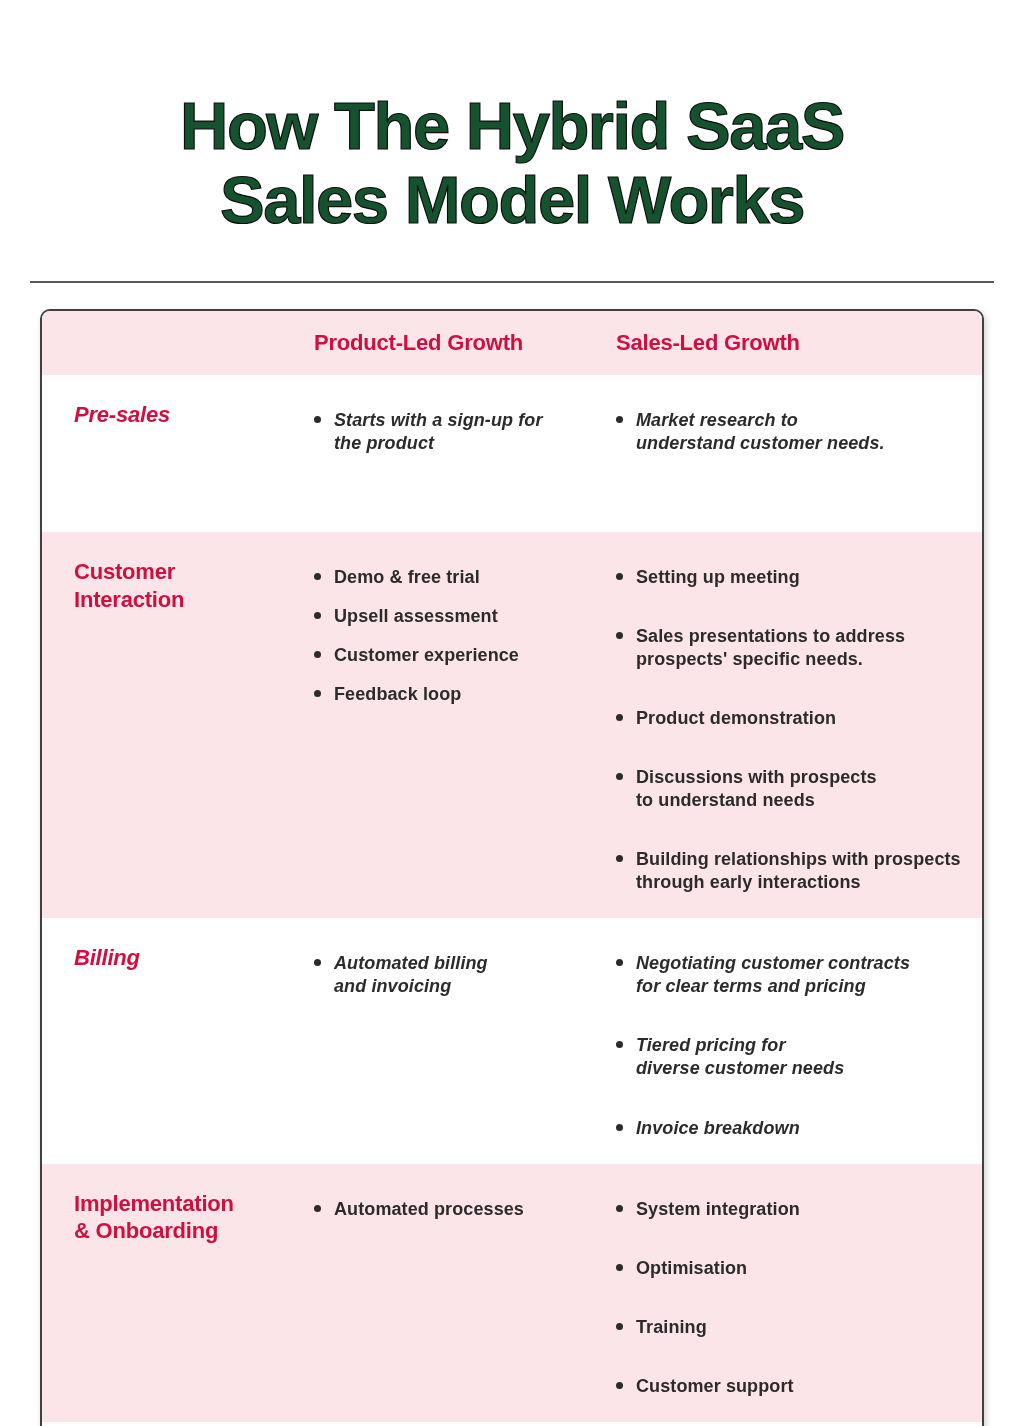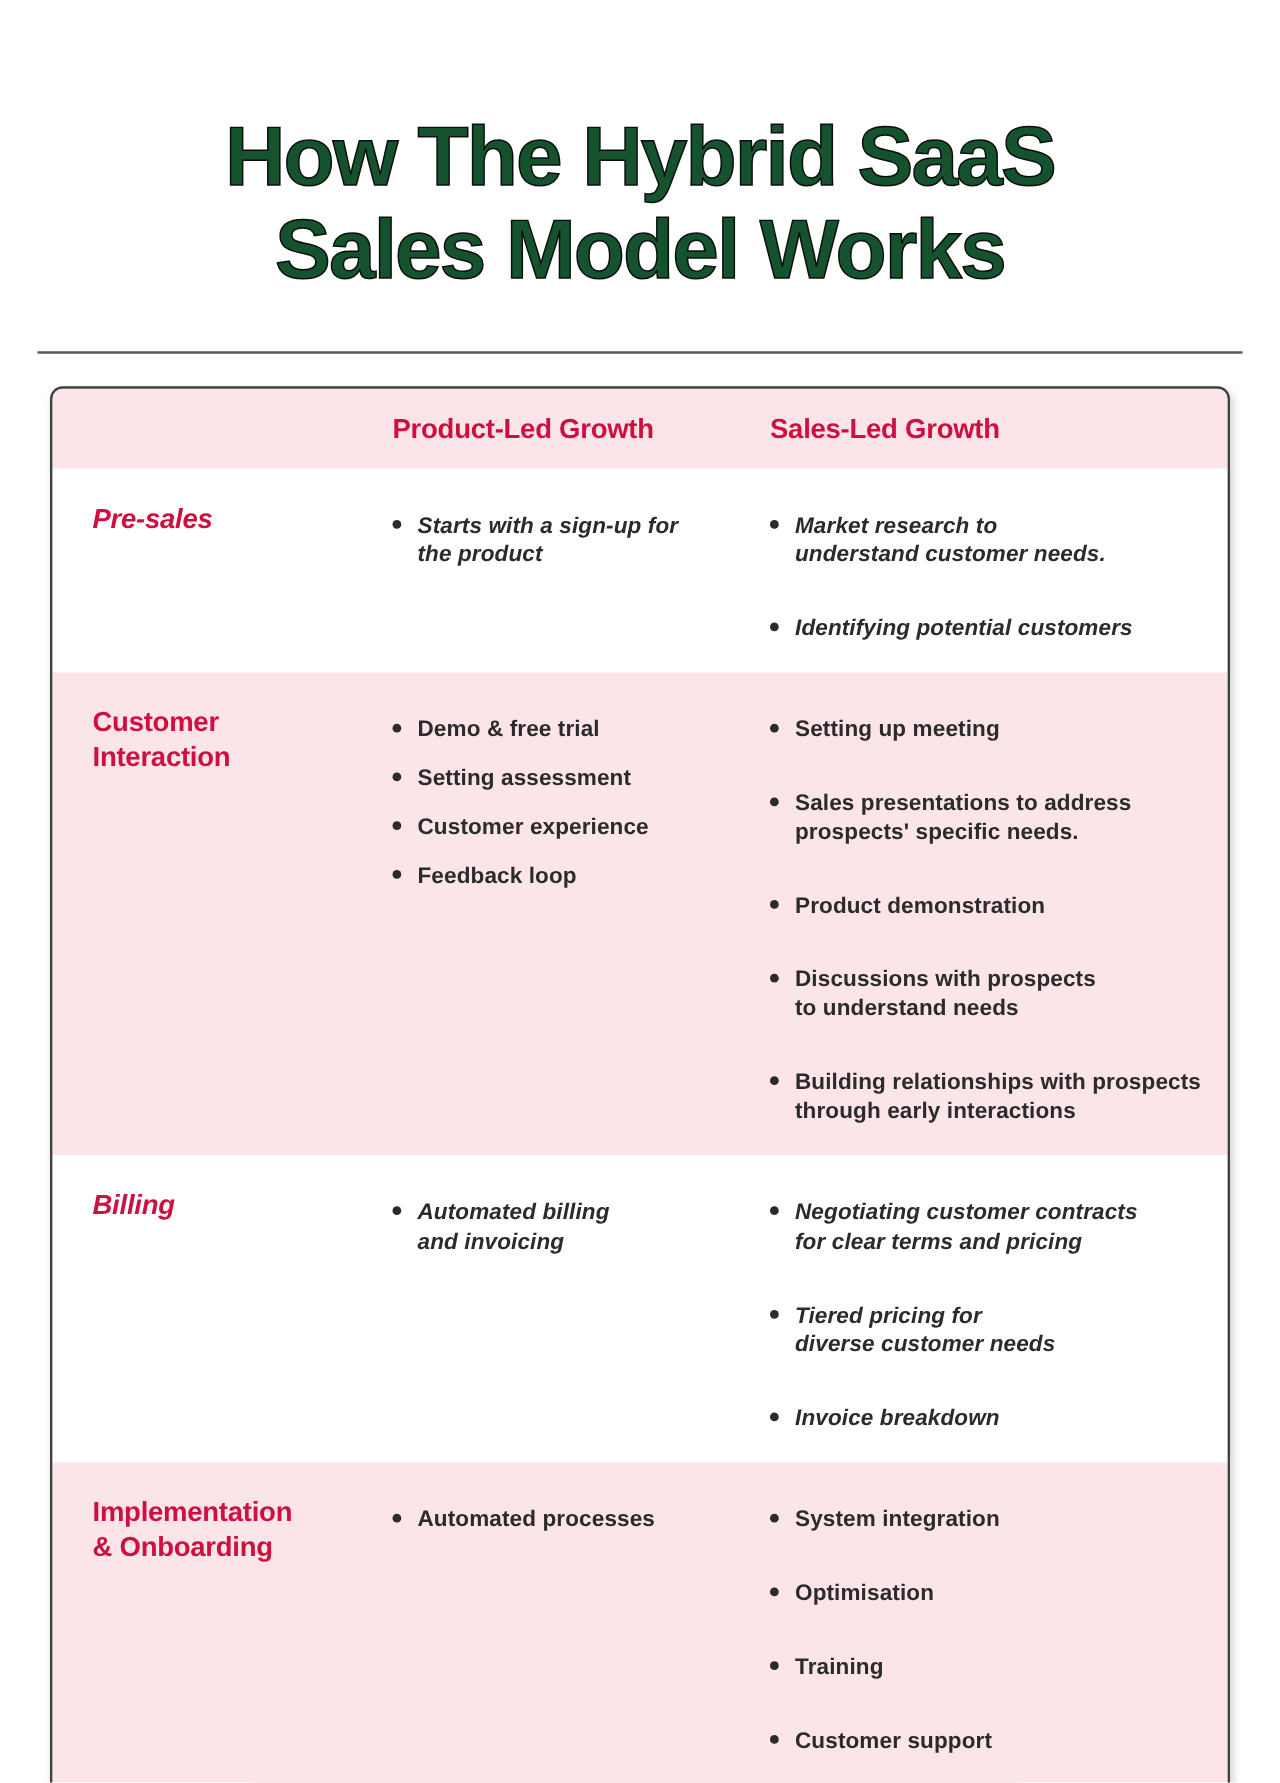--- a/index.html
+++ b/index.html
@@ -105,38 +105,34 @@
             <span class="btext">Starts with a sign-up for
 the product</span>
           </li>
       </ul>
       <ul class="blist c3">
         <li class="bitem">
             <span class="dot"></span>
             <span class="btext">Market research to
 understand customer needs.</span>
           </li>
-        <li class="bitem">
-            <span class="dot"></span>
-            <span class="btext">Identifying potential customers</span>
-          </li>
       </ul>
     </div>
 
     <div class="row r1 pink">
       <div class="stage">Customer
 Interaction</div>
       <ul class="blist c2">
         <li class="bitem">
             <span class="dot"></span>
             <span class="btext">Demo &amp; free trial</span>
           </li>
         <li class="bitem">
             <span class="dot"></span>
-            <span class="btext">Setting assessment</span>
+            <span class="btext">Upsell assessment</span>
           </li>
         <li class="bitem">
             <span class="dot"></span>
             <span class="btext">Customer experience</span>
           </li>
         <li class="bitem">
             <span class="dot"></span>
             <span class="btext">Feedback loop</span>
           </li>
       </ul>

